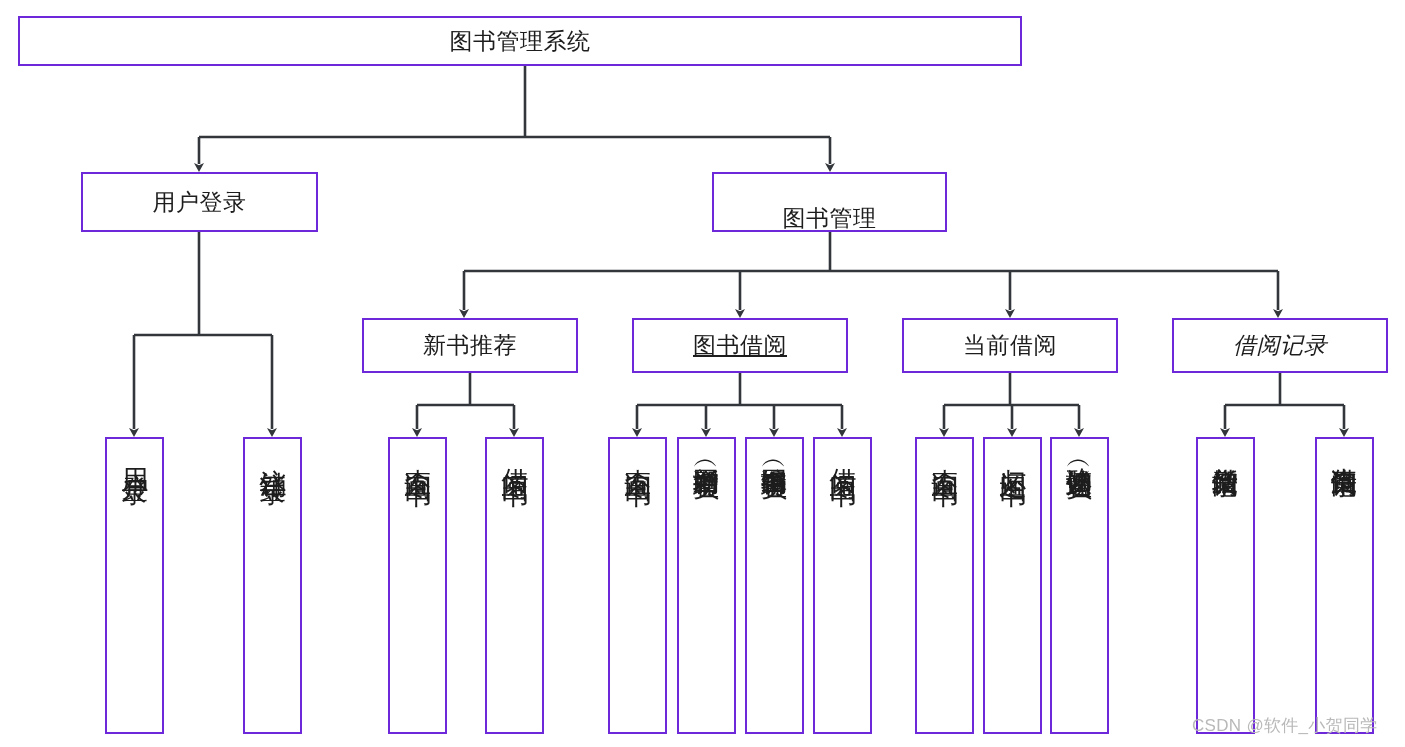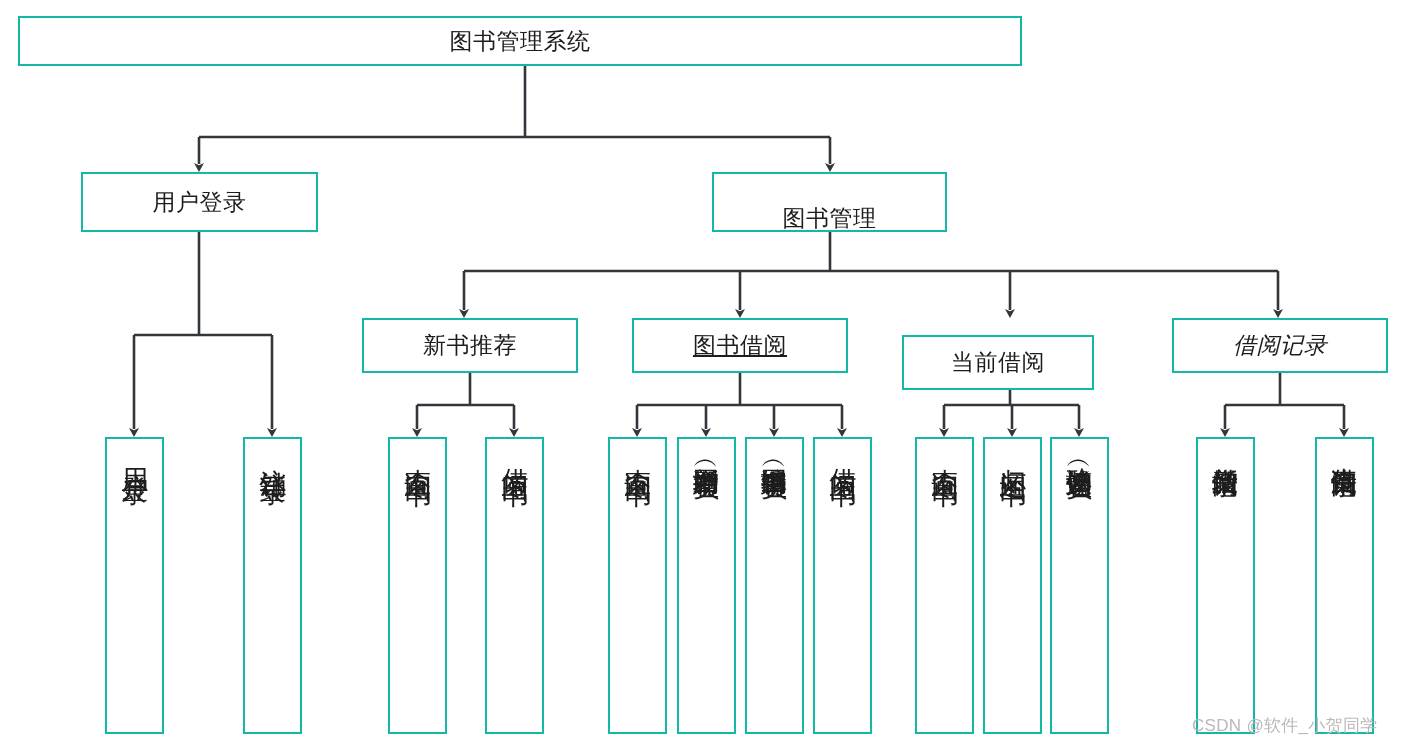--- a/index.html
+++ b/index.html
@@ -22,21 +22,21 @@
     position: absolute;
     left: 0;
     top: 0;
     width: 1405px;
     height: 747px;
   }
   .node-box {
     position: absolute;
     box-sizing: border-box;
     background: #ffffff;
-    border: 2px solid #14b8a6;
+    border: 2px solid #6d28d9;
     display: flex;
     align-items: center;
     justify-content: center;
     color: #1d1d1d;
   }
   .node-label {
     display: block;
     text-align: center;
     line-height: 1.05;
     letter-spacing: 0.5px;
@@ -140,21 +140,21 @@
   <div class="node-box node-h" style="left:712px; top:172px; width:235px; height:60px;align-items:flex-end;">
     <span class="node-label">图书管理</span>
   </div>
 
   <div class="node-box node-h" style="left:362px; top:318px; width:216px; height:55px;">
     <span class="node-label">新书推荐</span>
   </div>
   <div class="node-box node-h" style="left:632px; top:318px; width:216px; height:55px;text-decoration:underline;">
     <span class="node-label">图书借阅</span>
   </div>
-  <div class="node-box node-h" style="left:902px; top:335px; width:192px; height:55px;">
+  <div class="node-box node-h" style="left:902px; top:318px; width:216px; height:55px;">
     <span class="node-label">当前借阅</span>
   </div>
   <div class="node-box node-h" style="left:1172px; top:318px; width:216px; height:55px;font-style:italic;">
     <span class="node-label">借阅记录</span>
   </div>
 
   <div class="node-box node-v" style="left:105px; top:437px; width:59px; height:297px;">
     <span class="node-label">用户登录</span>
   </div>
   <div class="node-box node-v" style="left:243px; top:437px; width:59px; height:297px;">

